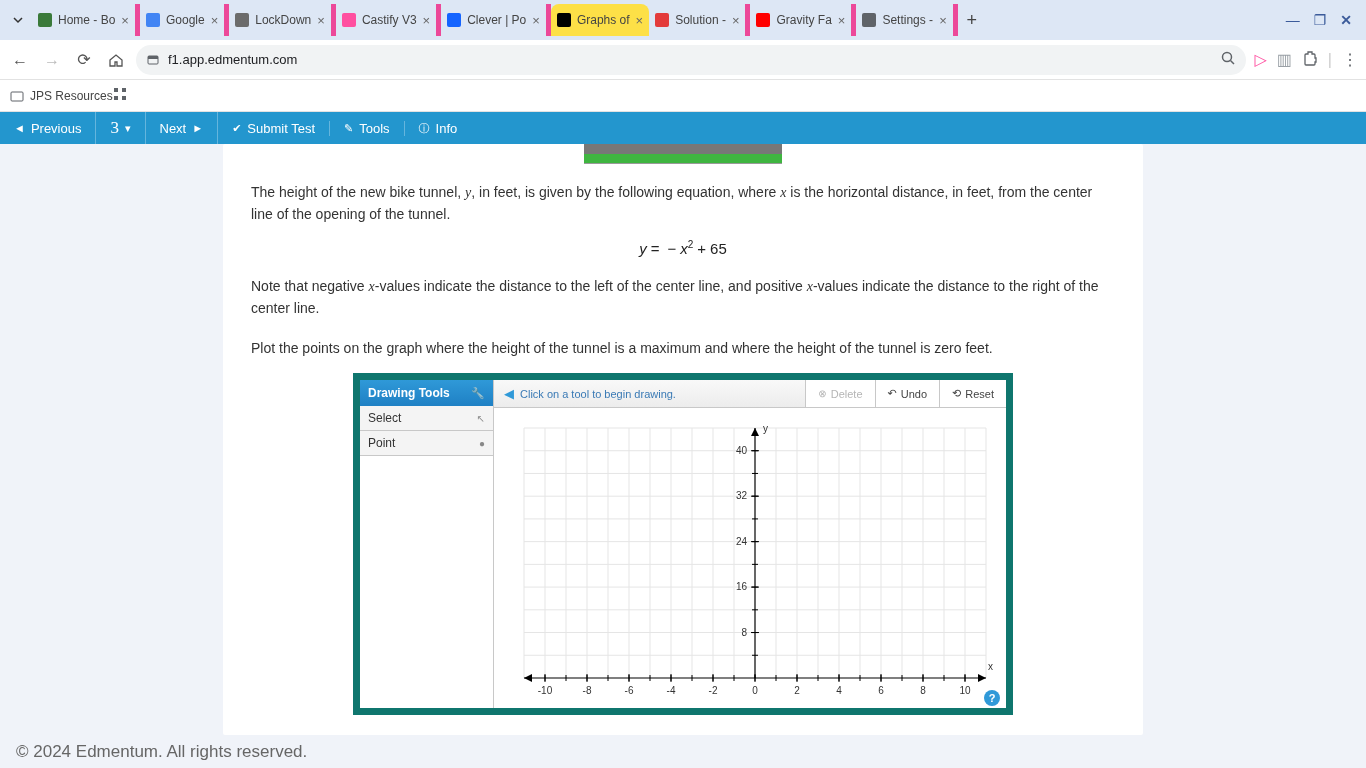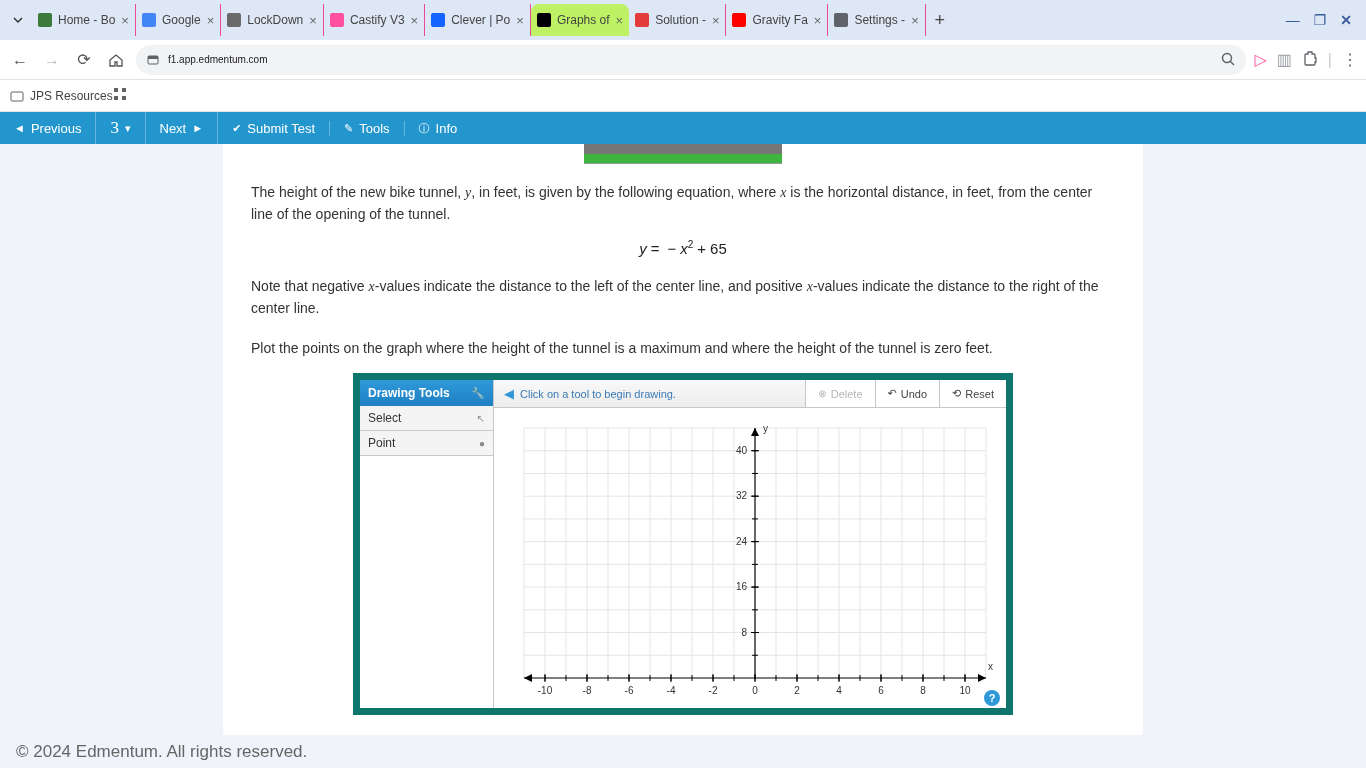--- a/index.html
+++ b/index.html
@@ -1,32 +1,32 @@
 <!DOCTYPE html>
 <html><head>
 <meta charset="utf-8">
 <style>
 * { margin: 0; padding: 0; box-sizing: border-box; font-family: "Segoe UI", Arial, sans-serif; }
 body { background: #f0f3f9; width: 1366px; height: 768px; overflow: hidden; }
 
 
 .browser-top { background: #dde7f5; height: 40px; display: flex; align-items: center; padding: 0 4px; }
 .tab-dropdown { width: 28px; height: 28px; display:flex; align-items:center; justify-content:center; color:#333; }
-.tab { display: flex; align-items: center; padding: 0 6px; height: 32px; font-size: 12px; color: #444; border-right: 1px solid #ec4899; max-width: 128px; }
-.tab.active { background: #bef264; border-radius: 8px 8px 0 0; border-right: none; }
+.tab { display: flex; align-items: center; padding: 0 6px; height: 32px; font-size: 12px; color: #444; border-right: 5px solid #ec4899; max-width: 128px; }
+.tab.active { background: #fde047; border-radius: 8px 8px 0 0; border-right: none; }
 .tab-favicon { width: 14px; height: 14px; margin-right: 6px; flex-shrink: 0; border-radius: 2px; }
 .tab-title { white-space: nowrap; overflow: hidden; text-overflow: ellipsis; flex: 1; }
 .tab-close { margin-left: 6px; color: #666; font-size: 13px; }
 .tab-add { width: 28px; text-align: center; color: #444; font-size: 18px; }
 .window-controls { margin-left: auto; display: flex; gap: 14px; padding-right: 10px; color: #3b5b9a; }
 .window-controls span { font-size: 14px; }
 
 .nav-row { background: #fff; height: 40px; display: flex; align-items: center; padding: 0 8px; gap: 8px; border-bottom: 1px solid #e2e2e2; }
 .nav-icon { width: 24px; height: 24px; display: flex; align-items: center; justify-content: center; color: #555; font-size: 16px; }
-.url-bar { flex: 1; background: #f1f3f4; border-radius: 16px; height: 30px; display: flex; align-items: center; padding: 0 10px; font-size: 10px; color: #555; overflow: hidden; }
+.url-bar { flex: 1; background: #f1f3f4; border-radius: 16px; height: 30px; display: flex; align-items: center; padding: 0 10px; font-size: 13px; color: #555; overflow: hidden; }
 .url-bar .domain { color: #202124; }
 .url-bar .path { color: #5f6368; }
 .nav-right { display: flex; gap: 10px; align-items: center; }
 
 .bookmark-row { background: #fff; height: 32px; display: flex; align-items: center; padding: 0 10px; font-size: 12px; color: #444; border-bottom: 1px solid #e2e2e2; }
 .bm-icon { width:14px; height:14px; }
 
 
 .app-header { background: #2396ce; height: 32px; display: flex; align-items: center; color: #fff; font-size: 13px; }
 .app-header .hb { padding: 0 14px; height: 100%; display: flex; align-items: center; border-right: 1px solid rgba(255,255,255,0.3); gap: 6px; cursor: pointer; }

